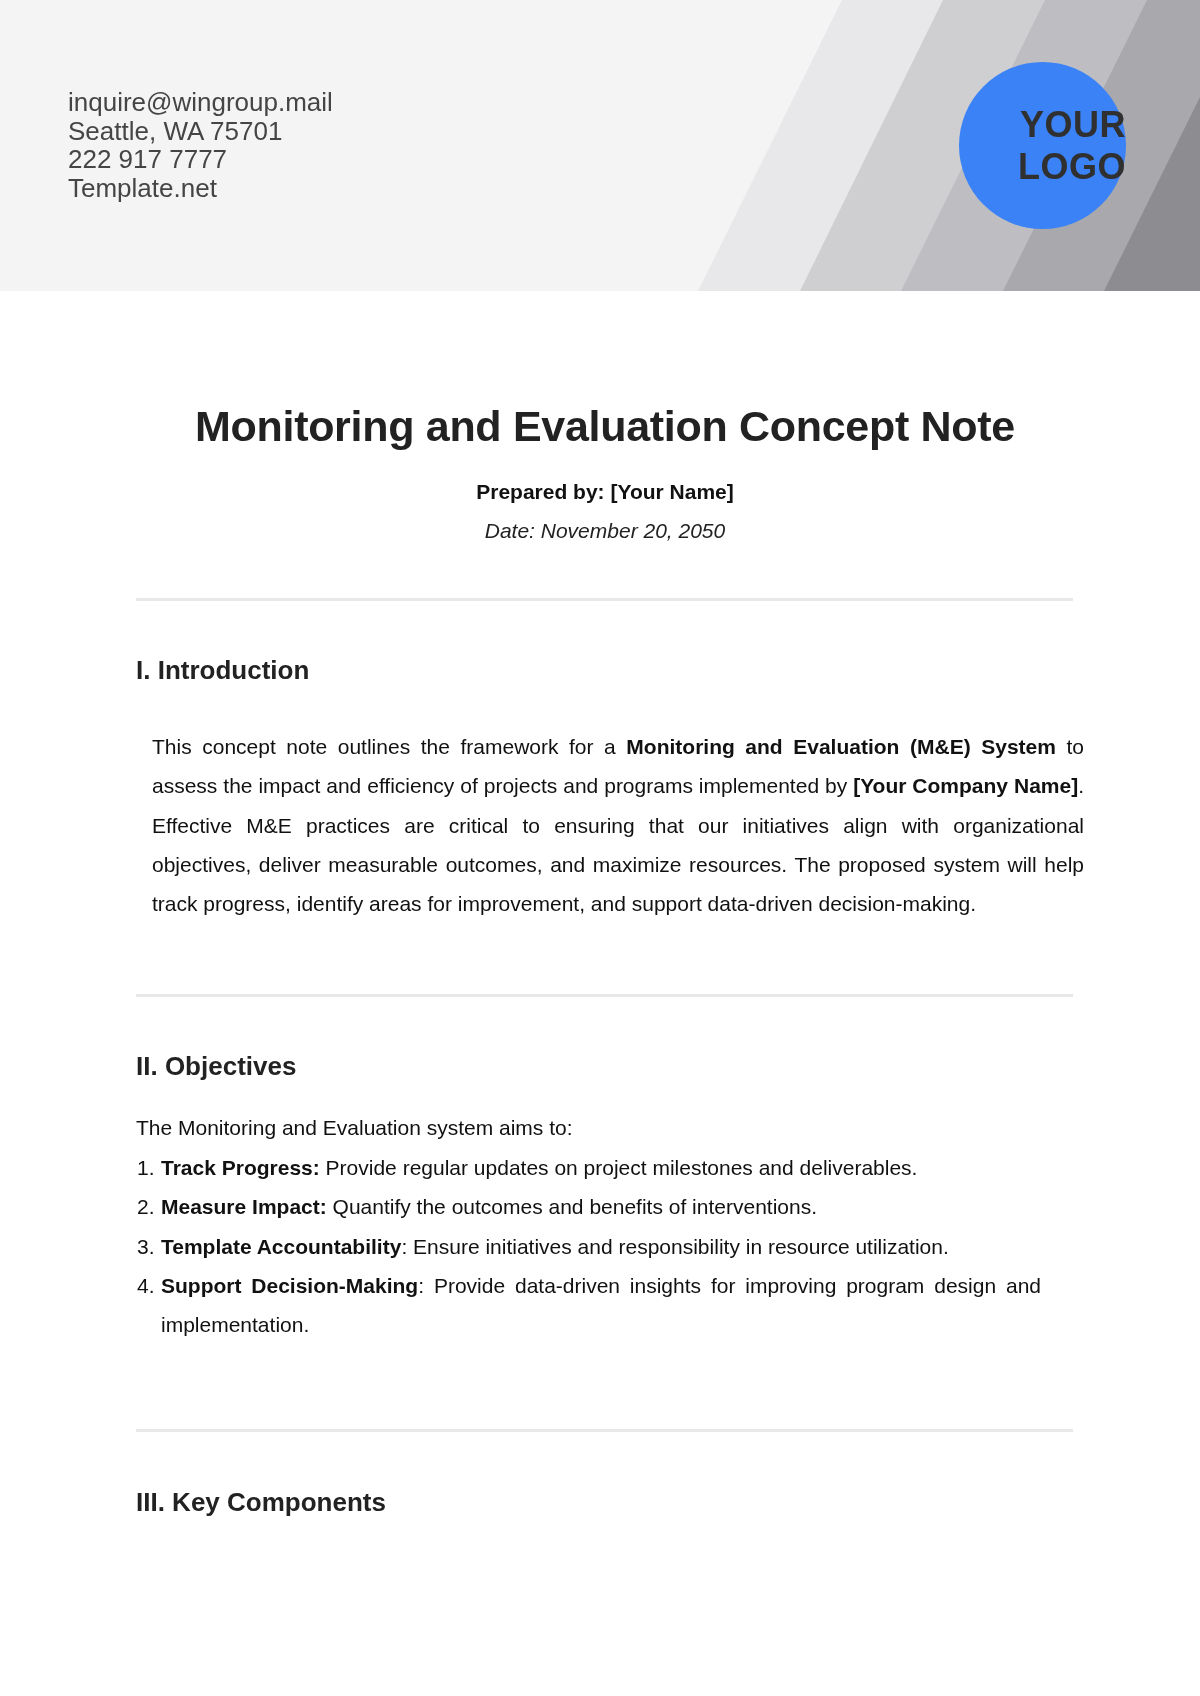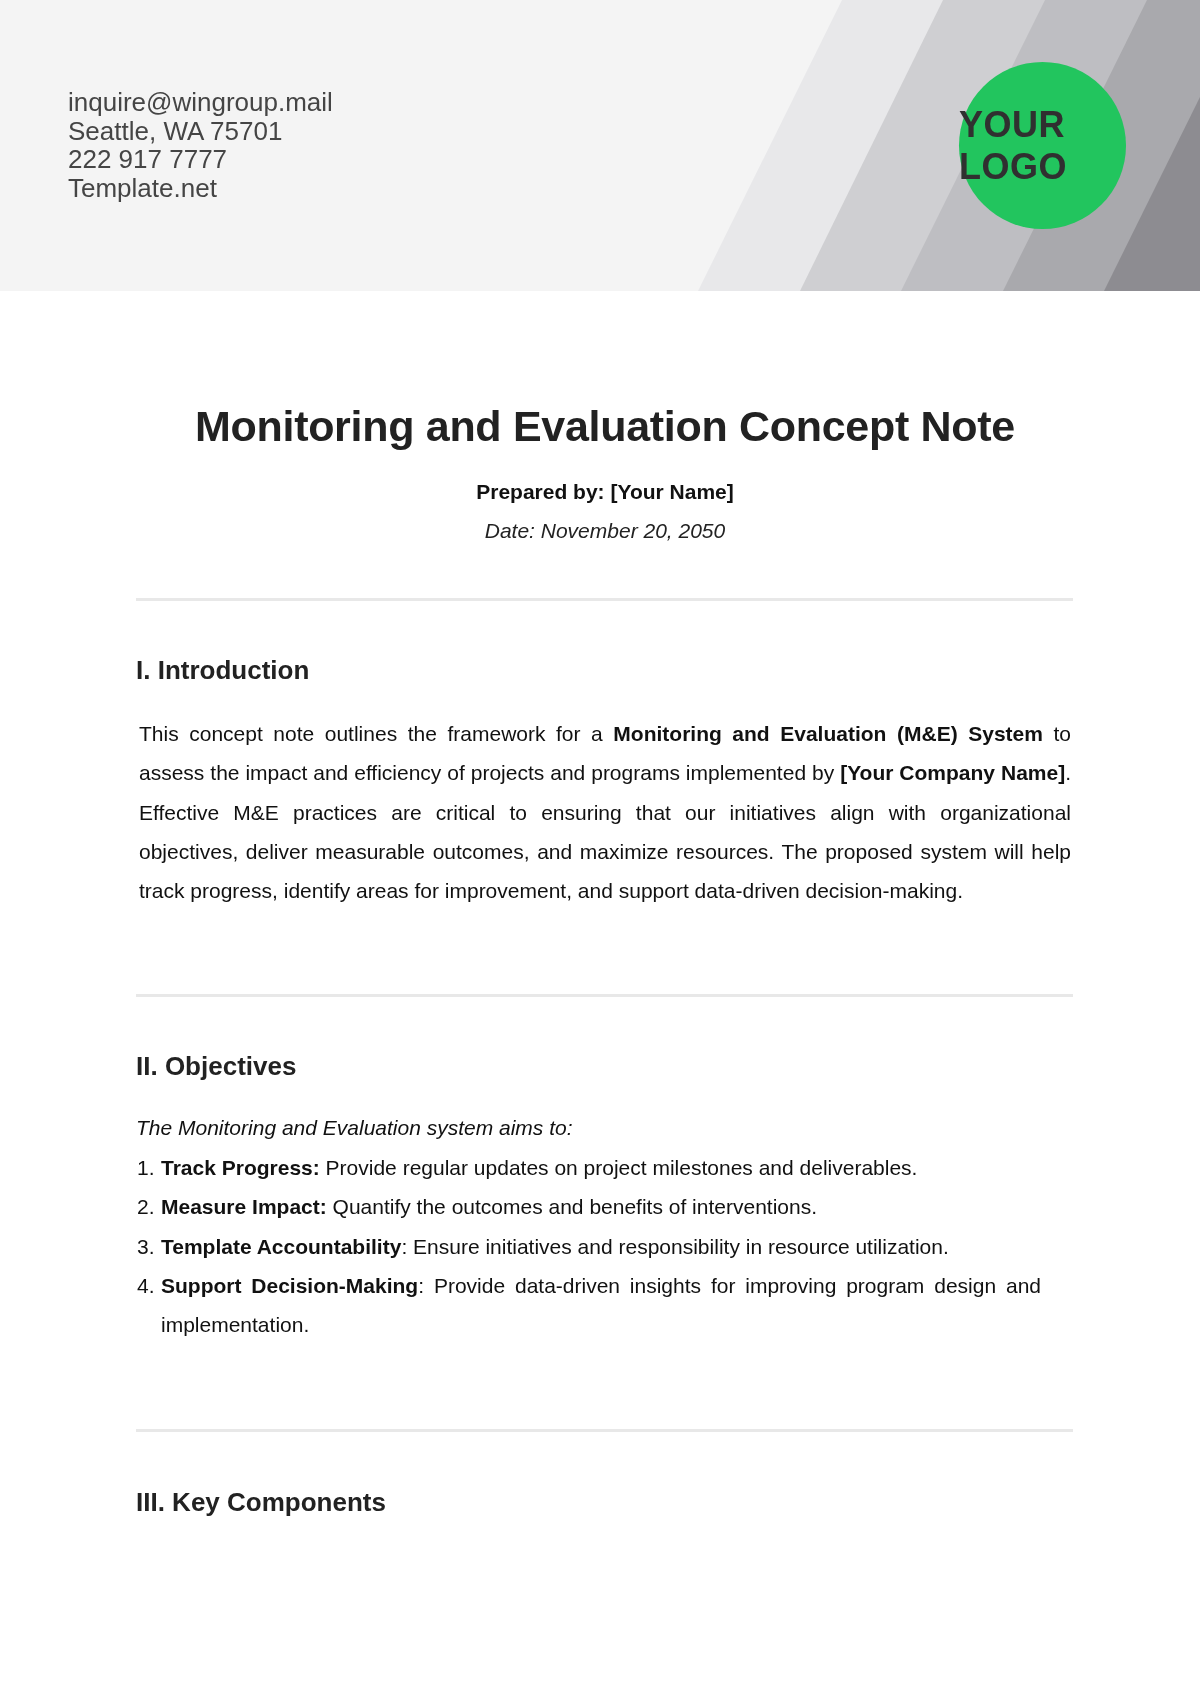--- a/index.html
+++ b/index.html
@@ -27,23 +27,23 @@
       font-size: 26px;
       line-height: 28.5px;
       color: #454545;
     }
     .contact div { white-space: nowrap; }
     .logo {
       position: absolute;
       left: 959px; top: 62px;
       width: 167px; height: 167px;
       border-radius: 50%;
-      background: #22c55e;
+      background: #3b82f6;
       display: flex;
-      align-items: flex-start;
+      align-items: flex-end;
       justify-content: center;
       text-align: center;
       flex-direction: column;
       color: #303030;
       font-weight: bold;
       font-size: 36px;
       line-height: 42px;
       letter-spacing: 0.5px;
     }
     .doc-title {
@@ -92,21 +92,21 @@
       white-space: nowrap;
     }
     .body-text {
       position: absolute;
       left: 136px;
       width: 932px;
       font-size: 21px;
       line-height: 39.3px;
       color: #111;
       text-align: justify;
-      margin: 3px;
+      margin: 16px;
     }
     .body-text b { font-weight: bold; }
     .plain {
       position: absolute;
       left: 136px;
       font-size: 21px;
       line-height: 39.3px;
       color: #111;
       margin: 0;
       white-space: nowrap;
@@ -164,21 +164,21 @@
 <div class="date">Date: November 20, 2050</div>
 
 <div class="divider" style="top:598px;"></div>
 
 <h2 class="section-heading" style="top:655px;">I. Introduction</h2>
 <p class="body-text" style="top:711px;"><span>This concept note outlines the framework for a </span><b>Monitoring and Evaluation (M&amp;E) System</b><span> to assess the impact and efficiency of projects and programs implemented by </span><b>[Your Company Name]</b><span>. Effective M&amp;E practices are critical to ensuring that our initiatives align with organizational objectives, deliver measurable outcomes, and maximize resources. The proposed system will help track progress, identify areas for improvement, and support data-driven decision-making.</span></p>
 
 <div class="divider" style="top:994px;"></div>
 
 <h2 class="section-heading" style="top:1051px;">II. Objectives</h2>
-<p class="plain" style="top:1108px;font-style:italic;">The Monitoring and Evaluation system aims to:</p>
+<p class="plain" style="top:1108px;">The Monitoring and Evaluation system aims to:</p>
 
 <ol class="objectives">
   <li>
     <span class="num">1.</span><b>Track Progress:</b><span> Provide regular updates on project milestones and deliverables.</span>
   </li>
   <li>
     <span class="num">2.</span><b>Measure Impact:</b><span> Quantify the outcomes and benefits of interventions.</span>
   </li>
   <li>
     <span class="num">3.</span><b>Template Accountability</b><span>: Ensure initiatives and responsibility in resource utilization.</span>

